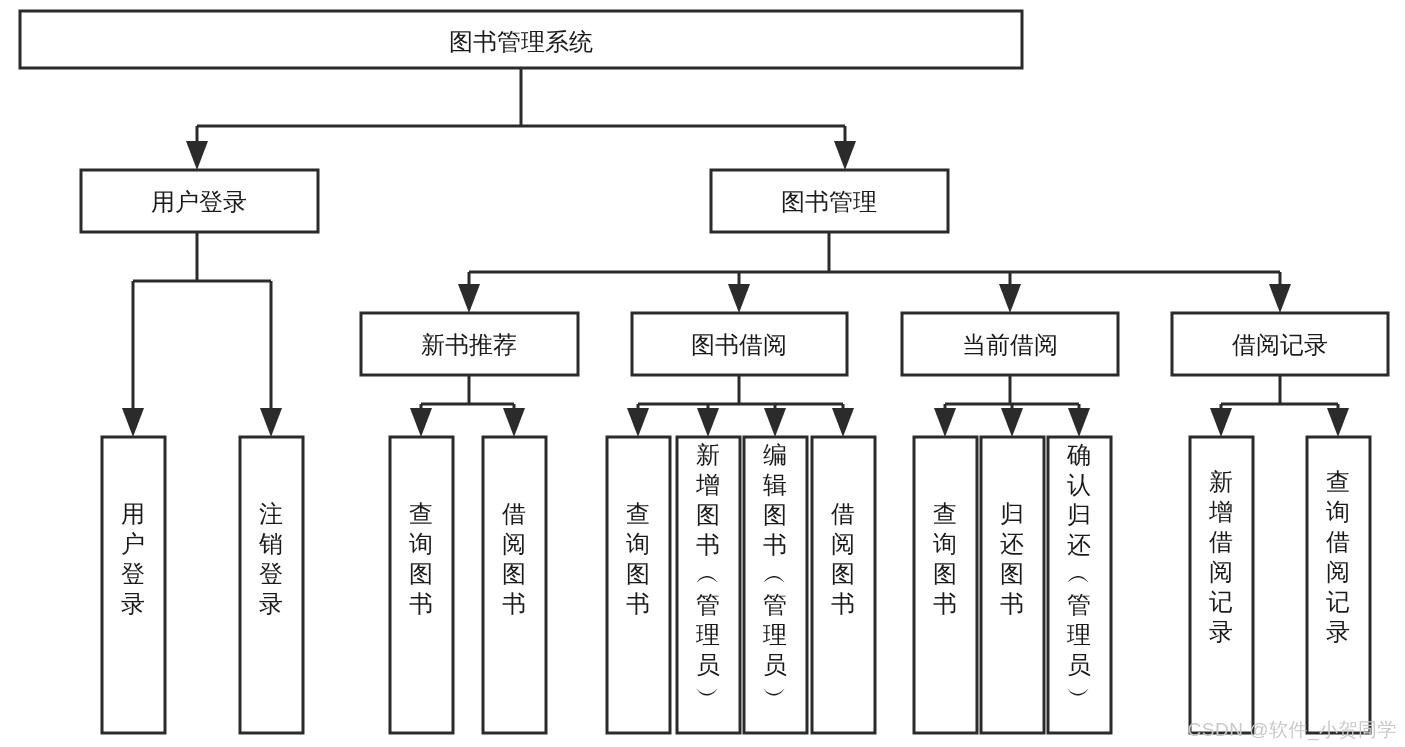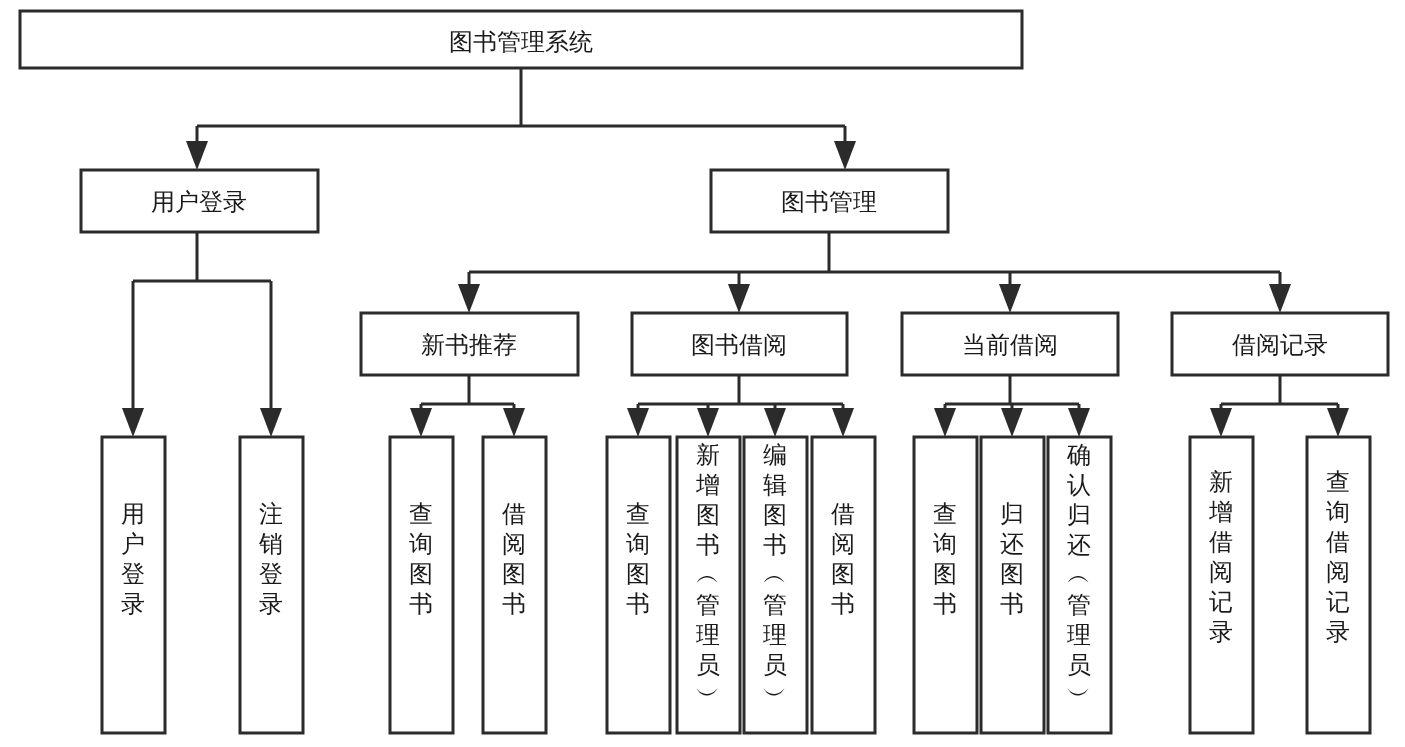--- a/index.html
+++ b/index.html
@@ -245,14 +245,15 @@
       <text class="node-label-v" x="1221" y="490"><tspan x="1221" dy="0">新</tspan><tspan x="1221" dy="30">增</tspan><tspan x="1221" dy="30">借</tspan><tspan x="1221" dy="30">阅</tspan><tspan x="1221" dy="30">记</tspan><tspan x="1221" dy="30">录</tspan></text>
     </g>
 
     <g>
       <rect class="node-rect" x="1307" y="437" width="63" height="296"></rect>
       <text class="node-label-v" x="1338" y="490"><tspan x="1338" dy="0">查</tspan><tspan x="1338" dy="30">询</tspan><tspan x="1338" dy="30">借</tspan><tspan x="1338" dy="30">阅</tspan><tspan x="1338" dy="30">记</tspan><tspan x="1338" dy="30">录</tspan></text>
     </g>
 
   </svg>
 
+  <div class="watermark">CSDN @软件_小贺同学</div>
 
 </div>
 
 </body></html>

